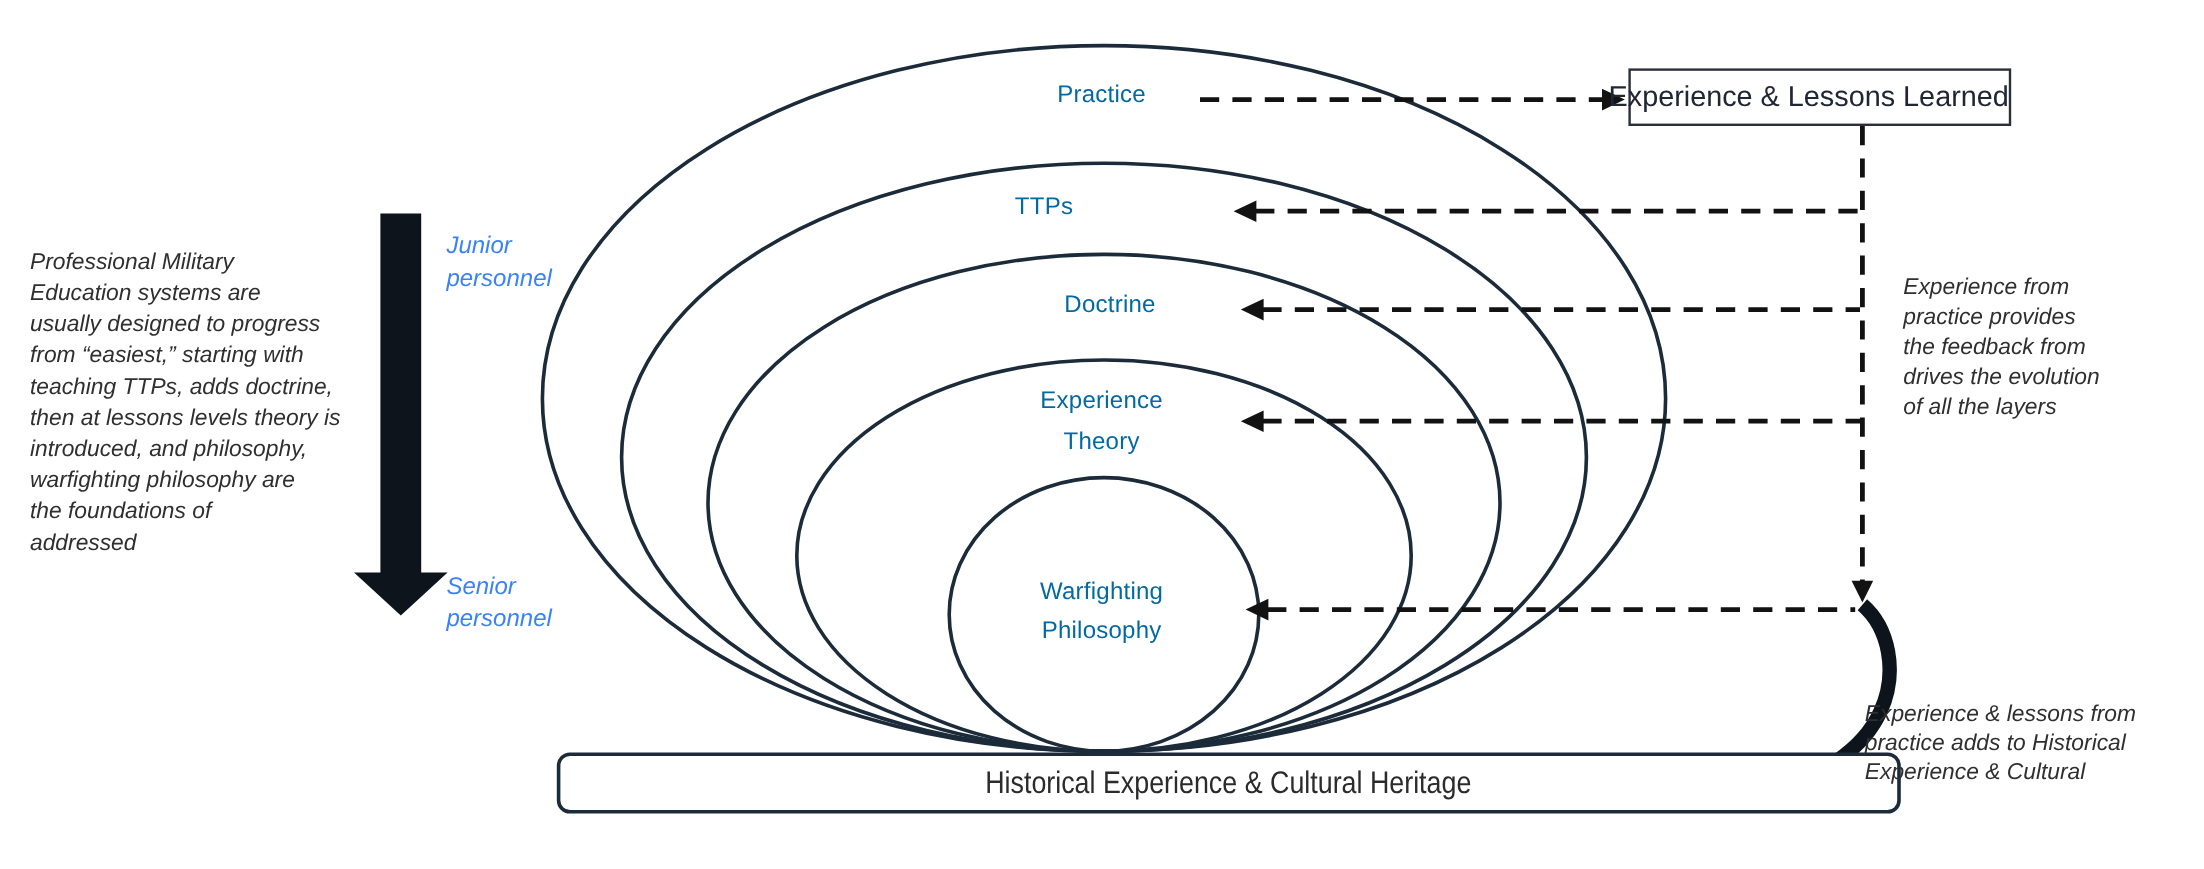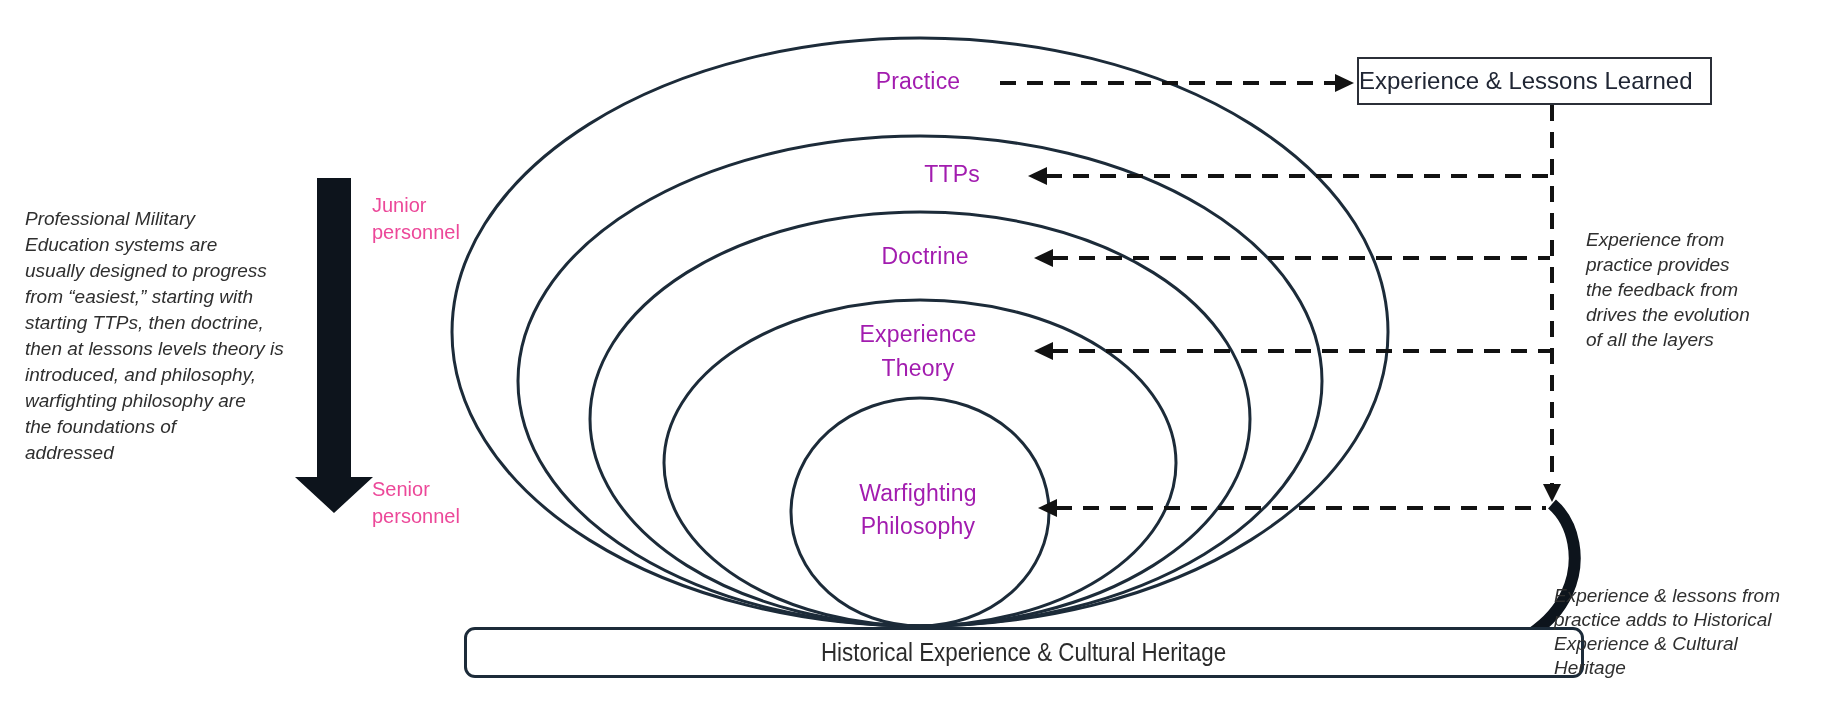--- a/index.html
+++ b/index.html
@@ -7,50 +7,51 @@
     position:relative;
     width:1837px;height:724px;
     background:#ffffff;
     font-family:"Liberation Sans", sans-serif;
     overflow:hidden;
   }
   .stage svg{position:absolute;left:0;top:0;}
   .layer-label{
     position:absolute;
     text-align:center;
-    font-size:23px;
-    color:#a21caf;
+    font-size:20px;
+    color:#0369a1;
     letter-spacing:0.2px;
   }
   .note{
     position:absolute;
     font-style:italic;
     font-weight:500;
     color:#2f2f2f;
     font-size:19px;
   }
   .note .ln{display:block;}
   .pme-note .ln{line-height:26px;}
   .right-note .ln{line-height:25px;}
   .br-note .ln{line-height:24px;}
   .personnel{
     position:absolute;
+    font-style:italic;
     font-weight:500;
-    color:#ec4899;
+    color:#3b82f6;
     font-size:20px;
     line-height:27px;
     width:100px;
   }
   .feedback-box{
     position:absolute;
-    left:1357px;top:57px;width:355px;height:48px;
+    left:1357px;top:57px;width:319px;height:48px;
     box-sizing:border-box;
     border:2px solid #2b2f38;
     background:#ffffff;
-    display:flex;align-items:center;justify-content:flex-start;
+    display:flex;align-items:center;justify-content:flex-end;
     font-size:24px;color:#202634;
     white-space:nowrap;
   }
   .foundation-box{
     position:absolute;
     left:464px;top:627px;width:1120px;height:51px;
     box-sizing:border-box;
     border:3px solid #1c2b39;
     border-radius:11px;
     background:#ffffff;
@@ -95,38 +96,38 @@
     <line x1="1056" y1="508" x2="1546" y2="508" stroke="#121212" stroke-width="4" stroke-dasharray="16 11"></line>
     <polygon points="1038,508 1057,499 1057,517" fill="#121212"></polygon>
 
     <polygon points="317,178 351,178 351,477 373,477 334,513 295,477 317,477" fill="#0d141c"></polygon>
 
     <path d="M 1552 504 C 1574 523 1582 560 1567 593 C 1552 626 1516 648 1477 656 C 1461 659 1446 660 1432 658" fill="none" stroke="#0d141c" stroke-width="12"></path>
     <polygon points="1394,657 1434,637 1429,676" fill="#0d141c"></polygon>
   </svg>
 
   <div class="layer-label" style="left:838px;top:68px;width:160px;">Practice</div>
-  <div class="layer-label" style="left:860px;top:161px;width:120px;text-align:right;">TTPs</div>
+  <div class="layer-label" style="left:810px;top:161px;width:120px;">TTPs</div>
   <div class="layer-label" style="left:855px;top:243px;width:140px;">Doctrine</div>
   <div class="layer-label" style="left:843px;top:317px;width:150px;line-height:34px;">Experience Theory</div>
   <div class="layer-label" style="left:838px;top:477px;width:160px;line-height:33px;">Warfighting Philosophy</div>
 
   <div class="feedback-box">
     <span>Experience &amp; Lessons Learned</span>
   </div>
   <div class="foundation-box">
     <span class="condensed">Historical Experience &amp; Cultural Heritage</span>
   </div>
 
   <div class="note pme-note" style="left:25px;top:206px;width:310px;">
     <span class="ln">Professional Military</span>
     <span class="ln">Education systems are</span>
     <span class="ln">usually designed to progress</span>
     <span class="ln">from “easiest,” starting with</span>
-    <span class="ln">starting TTPs, then doctrine,</span>
+    <span class="ln">teaching TTPs, adds doctrine,</span>
     <span class="ln">then at lessons levels theory is</span>
     <span class="ln">introduced, and philosophy,</span>
     <span class="ln">warfighting philosophy are</span>
     <span class="ln">the foundations of</span>
     <span class="ln">addressed</span>
   </div>
 
   <div class="personnel" style="left:372px;top:192px;">Junior personnel</div>
   <div class="personnel" style="left:372px;top:476px;">Senior personnel</div>
 
@@ -135,16 +136,15 @@
     <span class="ln">practice provides</span>
     <span class="ln">the feedback from</span>
     <span class="ln">drives the evolution</span>
     <span class="ln">of all the layers</span>
   </div>
 
   <div class="note br-note" style="left:1554px;top:584px;width:270px;">
     <span class="ln">Experience &amp; lessons from</span>
     <span class="ln">practice adds to Historical</span>
     <span class="ln">Experience &amp; Cultural</span>
-    <span class="ln">Heritage</span>
   </div>
 
 </div>
 
 </body></html>

